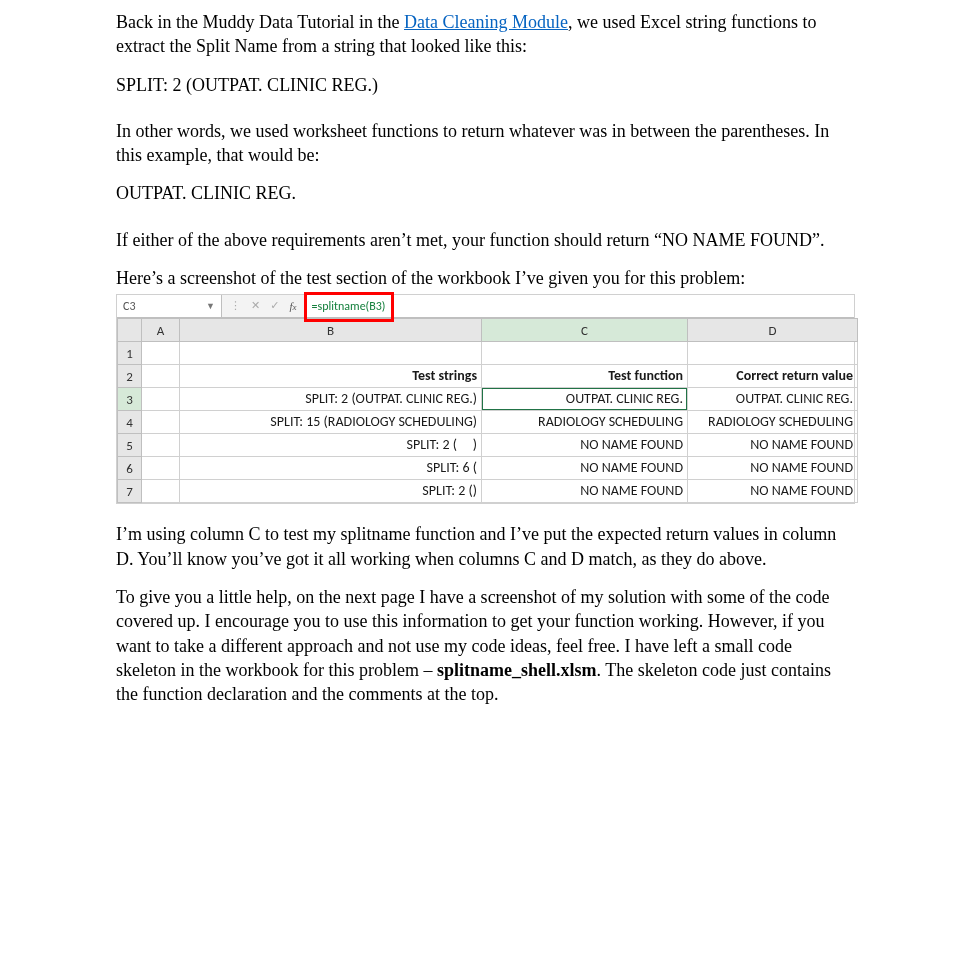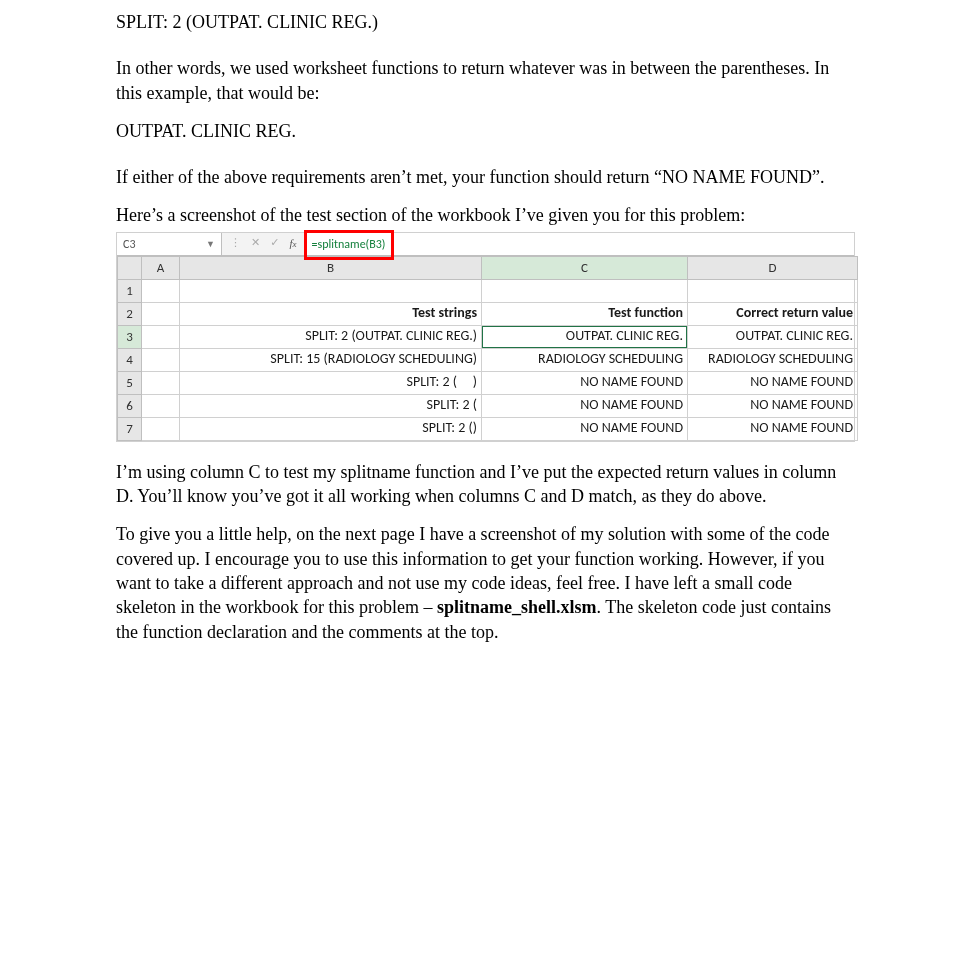--- a/index.html
+++ b/index.html
@@ -162,20 +162,23 @@
     pointer-events:none;
   }
   .strong-inline { font-weight:700; }
 </style>
 </head>
 <body>
 
 <div class="page">
 
 
+  <p>
+    <span>Back in the Muddy Data Tutorial in the </span><a href="#" class="link">Data Cleaning Module</a><span>, we used Excel string functions to extract the Split Name from a string that looked like this:</span>
+  </p>
 
   <p class="tight">SPLIT: 2 (OUTPAT. CLINIC REG.)</p>
 
   <p>In other words, we used worksheet functions to return whatever was in between the parentheses. In this example, that would be:</p>
 
   <p class="tight">OUTPAT. CLINIC REG.</p>
 
 
 
   <p>If either of the above requirements aren’t met, your function should return “NO NAME FOUND”.</p>
@@ -250,21 +253,21 @@
         <tr>
           <th class="rowhdr">5</th>
           <td></td>
           <td>SPLIT: 2 (&nbsp;&nbsp;&nbsp;&nbsp;&nbsp;)</td>
           <td>NO NAME FOUND</td>
           <td>NO NAME FOUND</td>
         </tr>
         <tr>
           <th class="rowhdr">6</th>
           <td></td>
-          <td>SPLIT: 2 (</td>
+          <td>SPLIT: 6 (</td>
           <td>NO NAME FOUND</td>
           <td>NO NAME FOUND</td>
         </tr>
         <tr>
           <th class="rowhdr">7</th>
           <td></td>
           <td>SPLIT: 2 ()</td>
           <td>NO NAME FOUND</td>
           <td>NO NAME FOUND</td>
         </tr>

